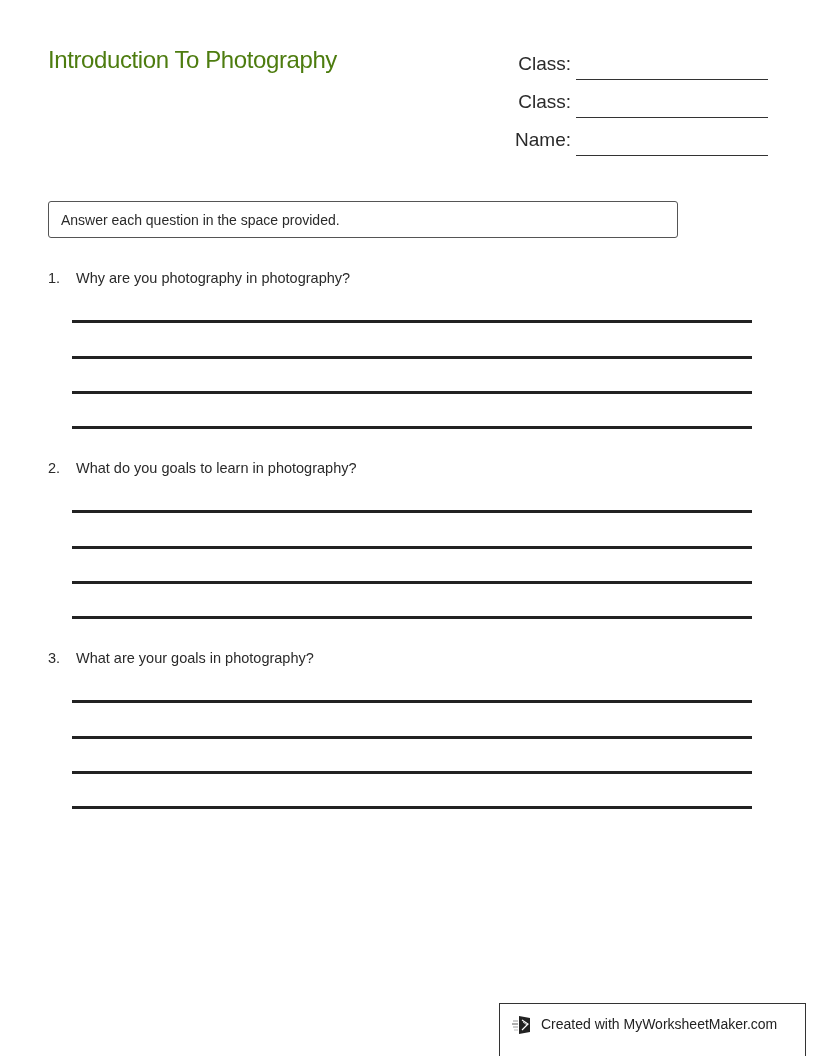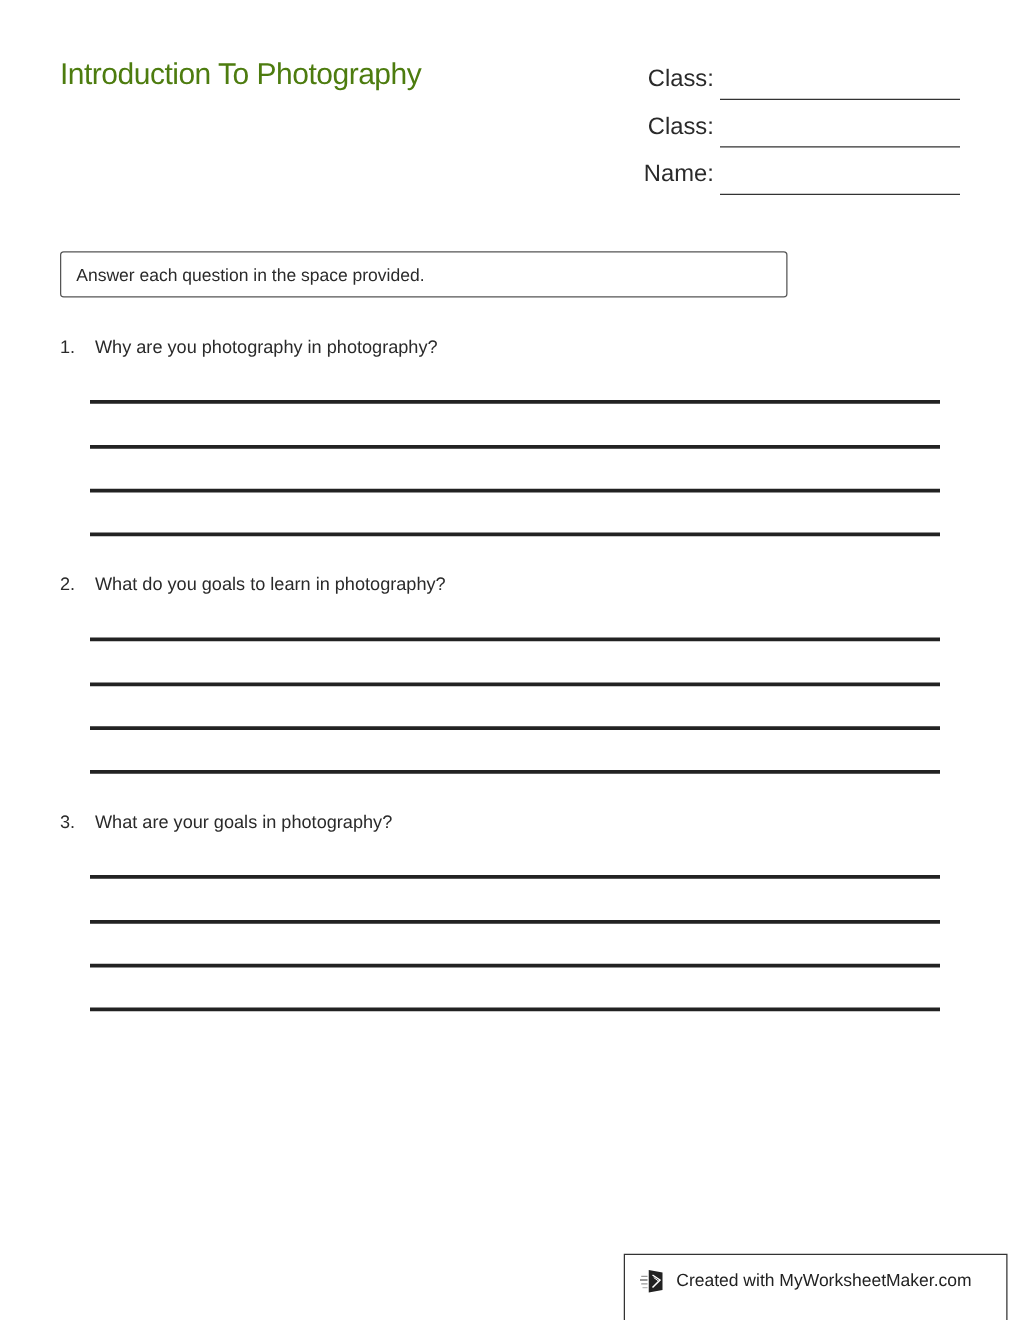--- a/index.html
+++ b/index.html
@@ -6,21 +6,21 @@
   body { width:816px; height:1056px; position:relative; overflow:hidden;
          font-family:"DejaVu Sans","Liberation Sans",sans-serif; color:#2b2b2b; }
   .title { position:absolute; left:48px; top:46px; font-size:24px; font-weight:normal;
            letter-spacing:-0.4px; color:#4d7c0f; white-space:nowrap;
            font-family:"Liberation Sans","DejaVu Sans",sans-serif; }
   .field { position:absolute; left:500px; width:268px; height:30px; }
   .field .lbl { position:absolute; right:197px; top:0; font-size:19px; color:#2a2a2a;
                 font-family:"Liberation Sans","DejaVu Sans",sans-serif; white-space:nowrap; }
   .field .line { position:absolute; left:76px; right:0; top:26px; height:0;
                  border-top:1.5px solid #333; }
-  .instr { position:absolute; left:48px; top:201px; width:582px; height:37px;
+  .instr { position:absolute; left:48px; top:201px; width:630px; height:37px;
            border:1.5px solid #555; border-radius:3px; box-sizing:border-box; }
   .instr span { position:absolute; left:12px; top:10px; font-size:14px; color:#2a2a2a;
                 font-family:"Liberation Sans","DejaVu Sans",sans-serif; }
   .q { position:absolute; left:48px; font-size:14.5px; color:#2a2a2a;
        font-family:"Liberation Sans","DejaVu Sans",sans-serif; }
   .q .num { position:absolute; left:0; top:0; }
   .q .txt { position:absolute; left:28px; top:0; white-space:nowrap; }
   .aline { position:absolute; left:72px; width:680px; height:2.5px; background:#222; }
   .badge { position:absolute; left:499px; top:1003px; width:307px; height:60px;
            border:1.5px solid #333; box-sizing:border-box; }

